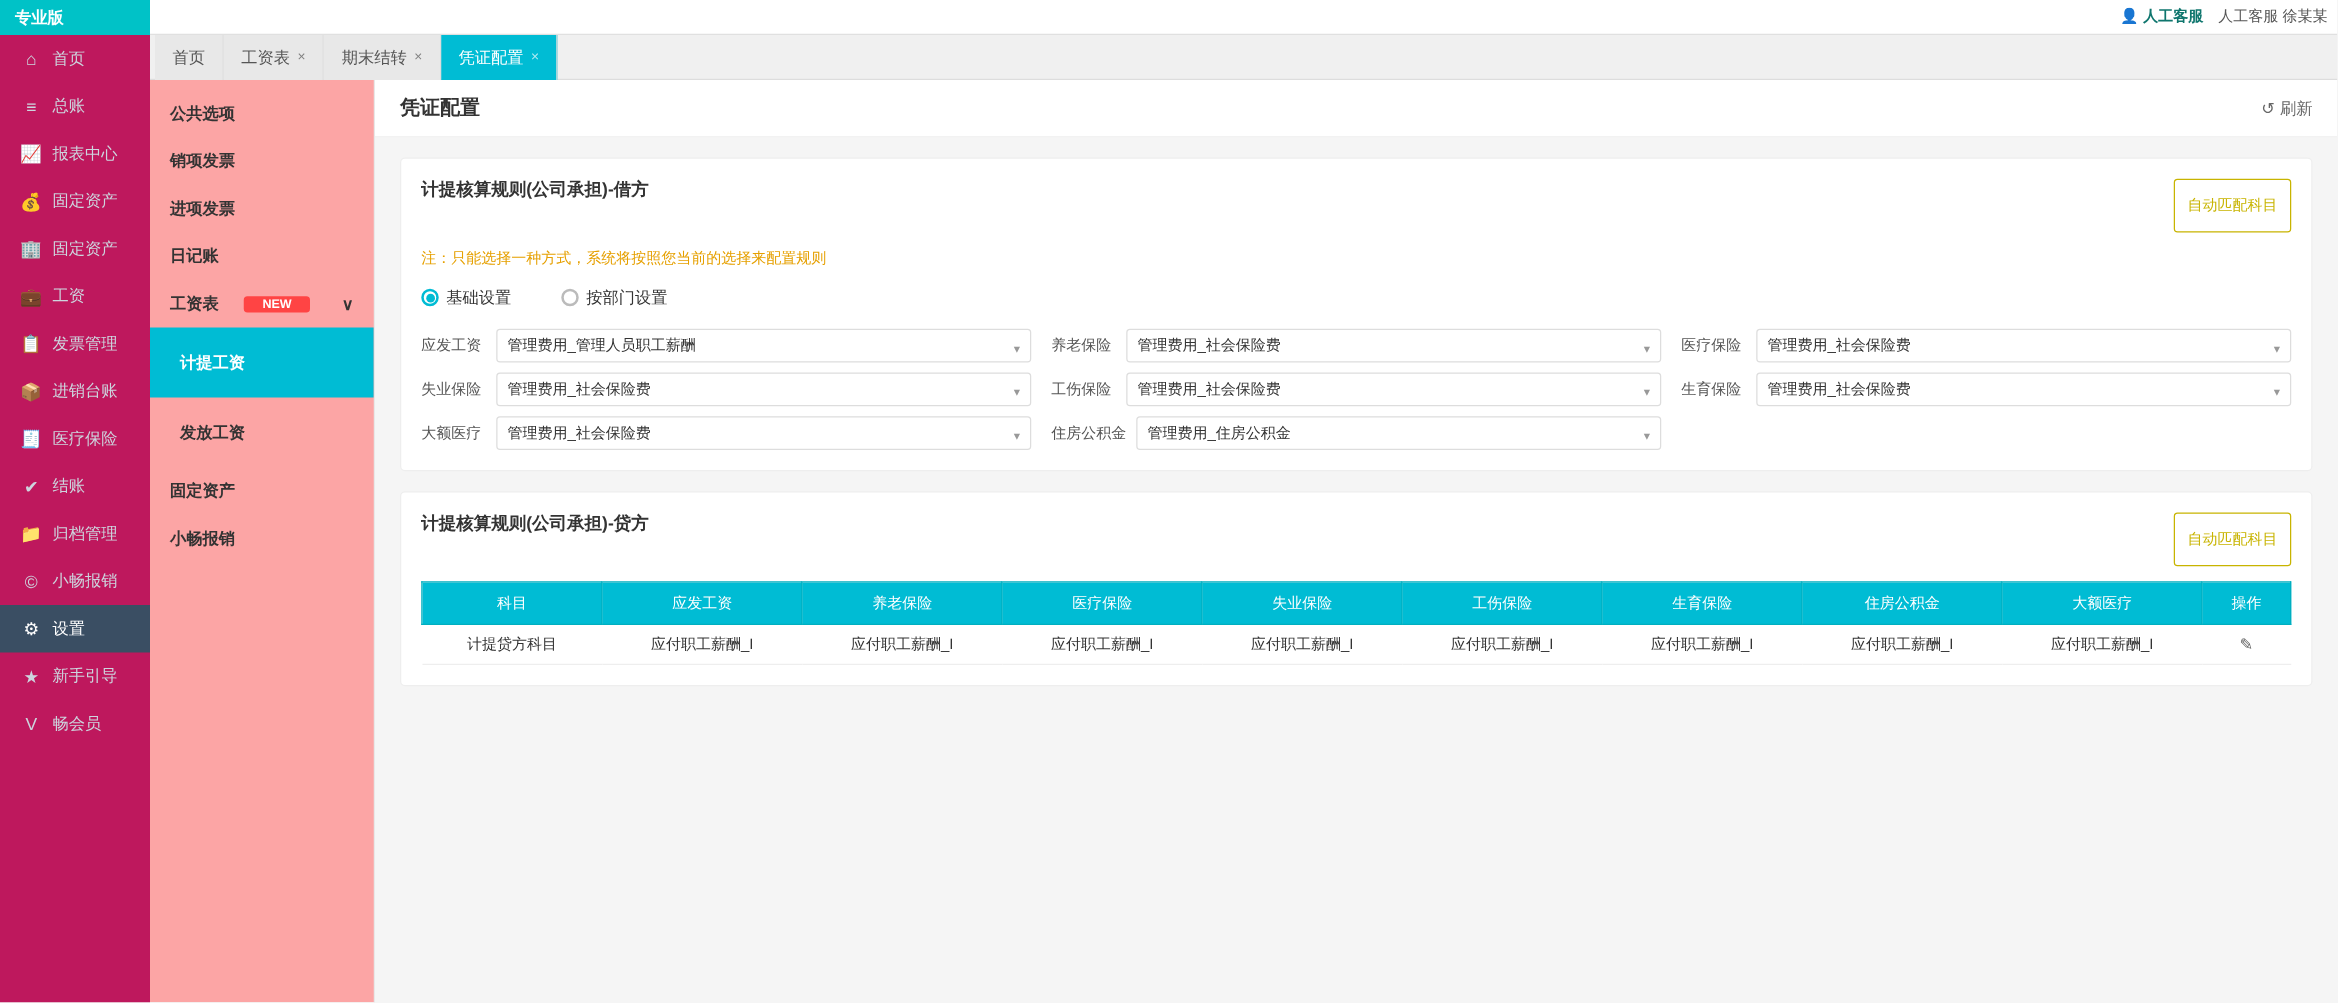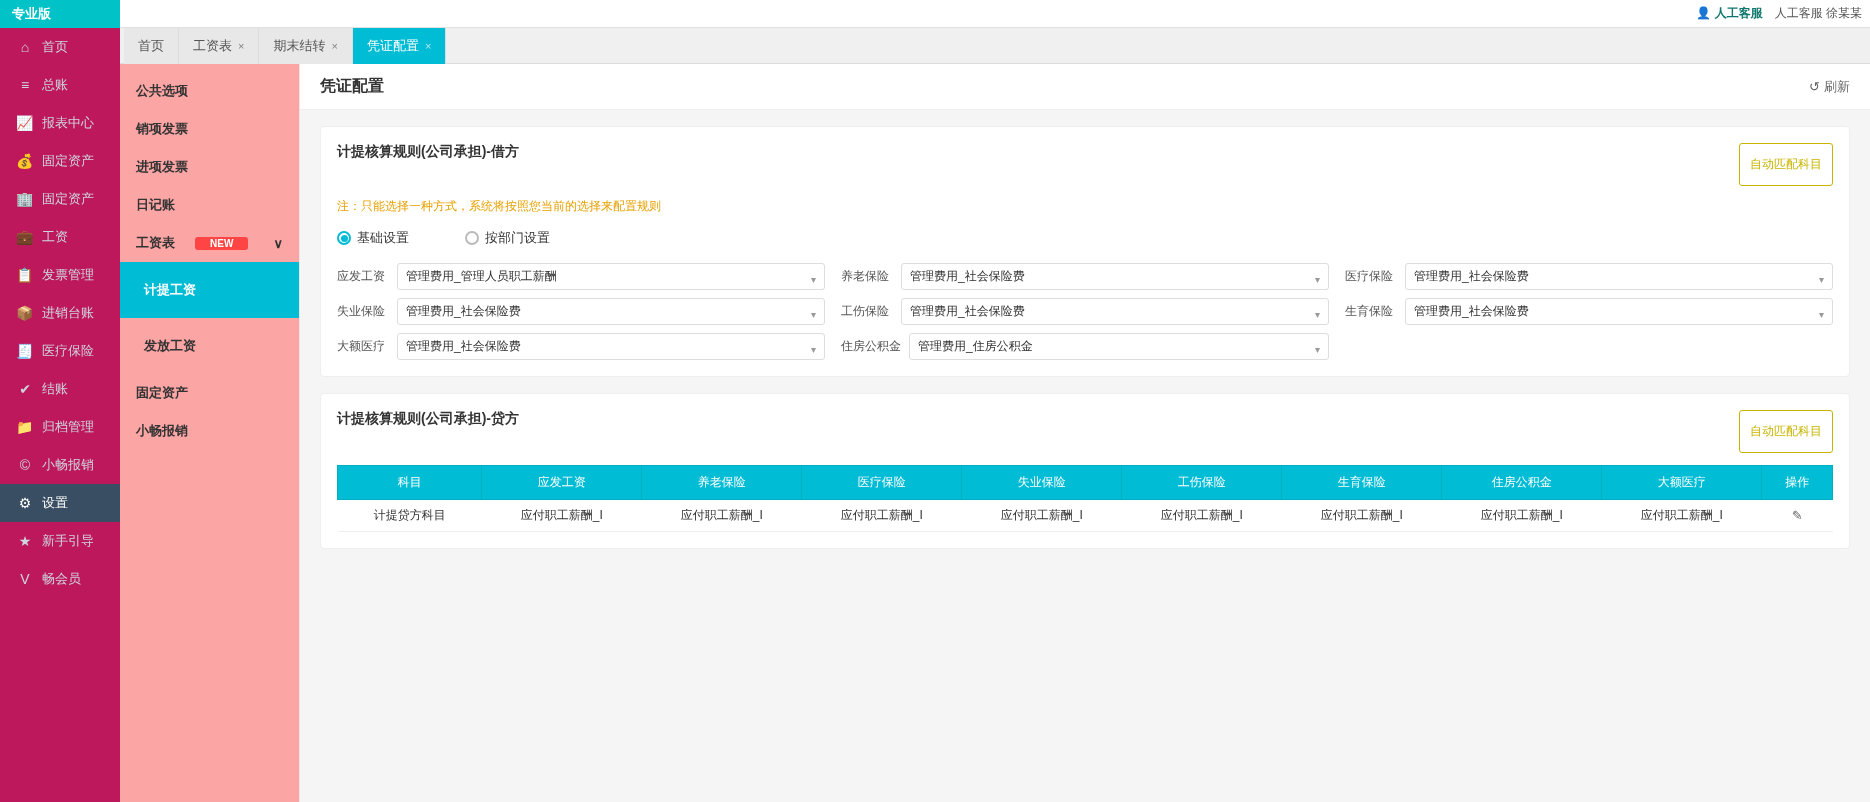--- a/index.html
+++ b/index.html
@@ -183,21 +183,21 @@
 
     .notice-text {
       color: #e6a000;
       font-size: 12px;
       margin-bottom: 14px;
     }
 
     .radio-group {
       display: flex;
       align-items: center;
-      gap: 56px;
+      gap: 40px;
       margin-bottom: 16px;
     }
     .radio-label {
       display: flex;
       align-items: center;
       gap: 6px;
       cursor: pointer;
       font-size: 13px;
       color: #333;
     }

